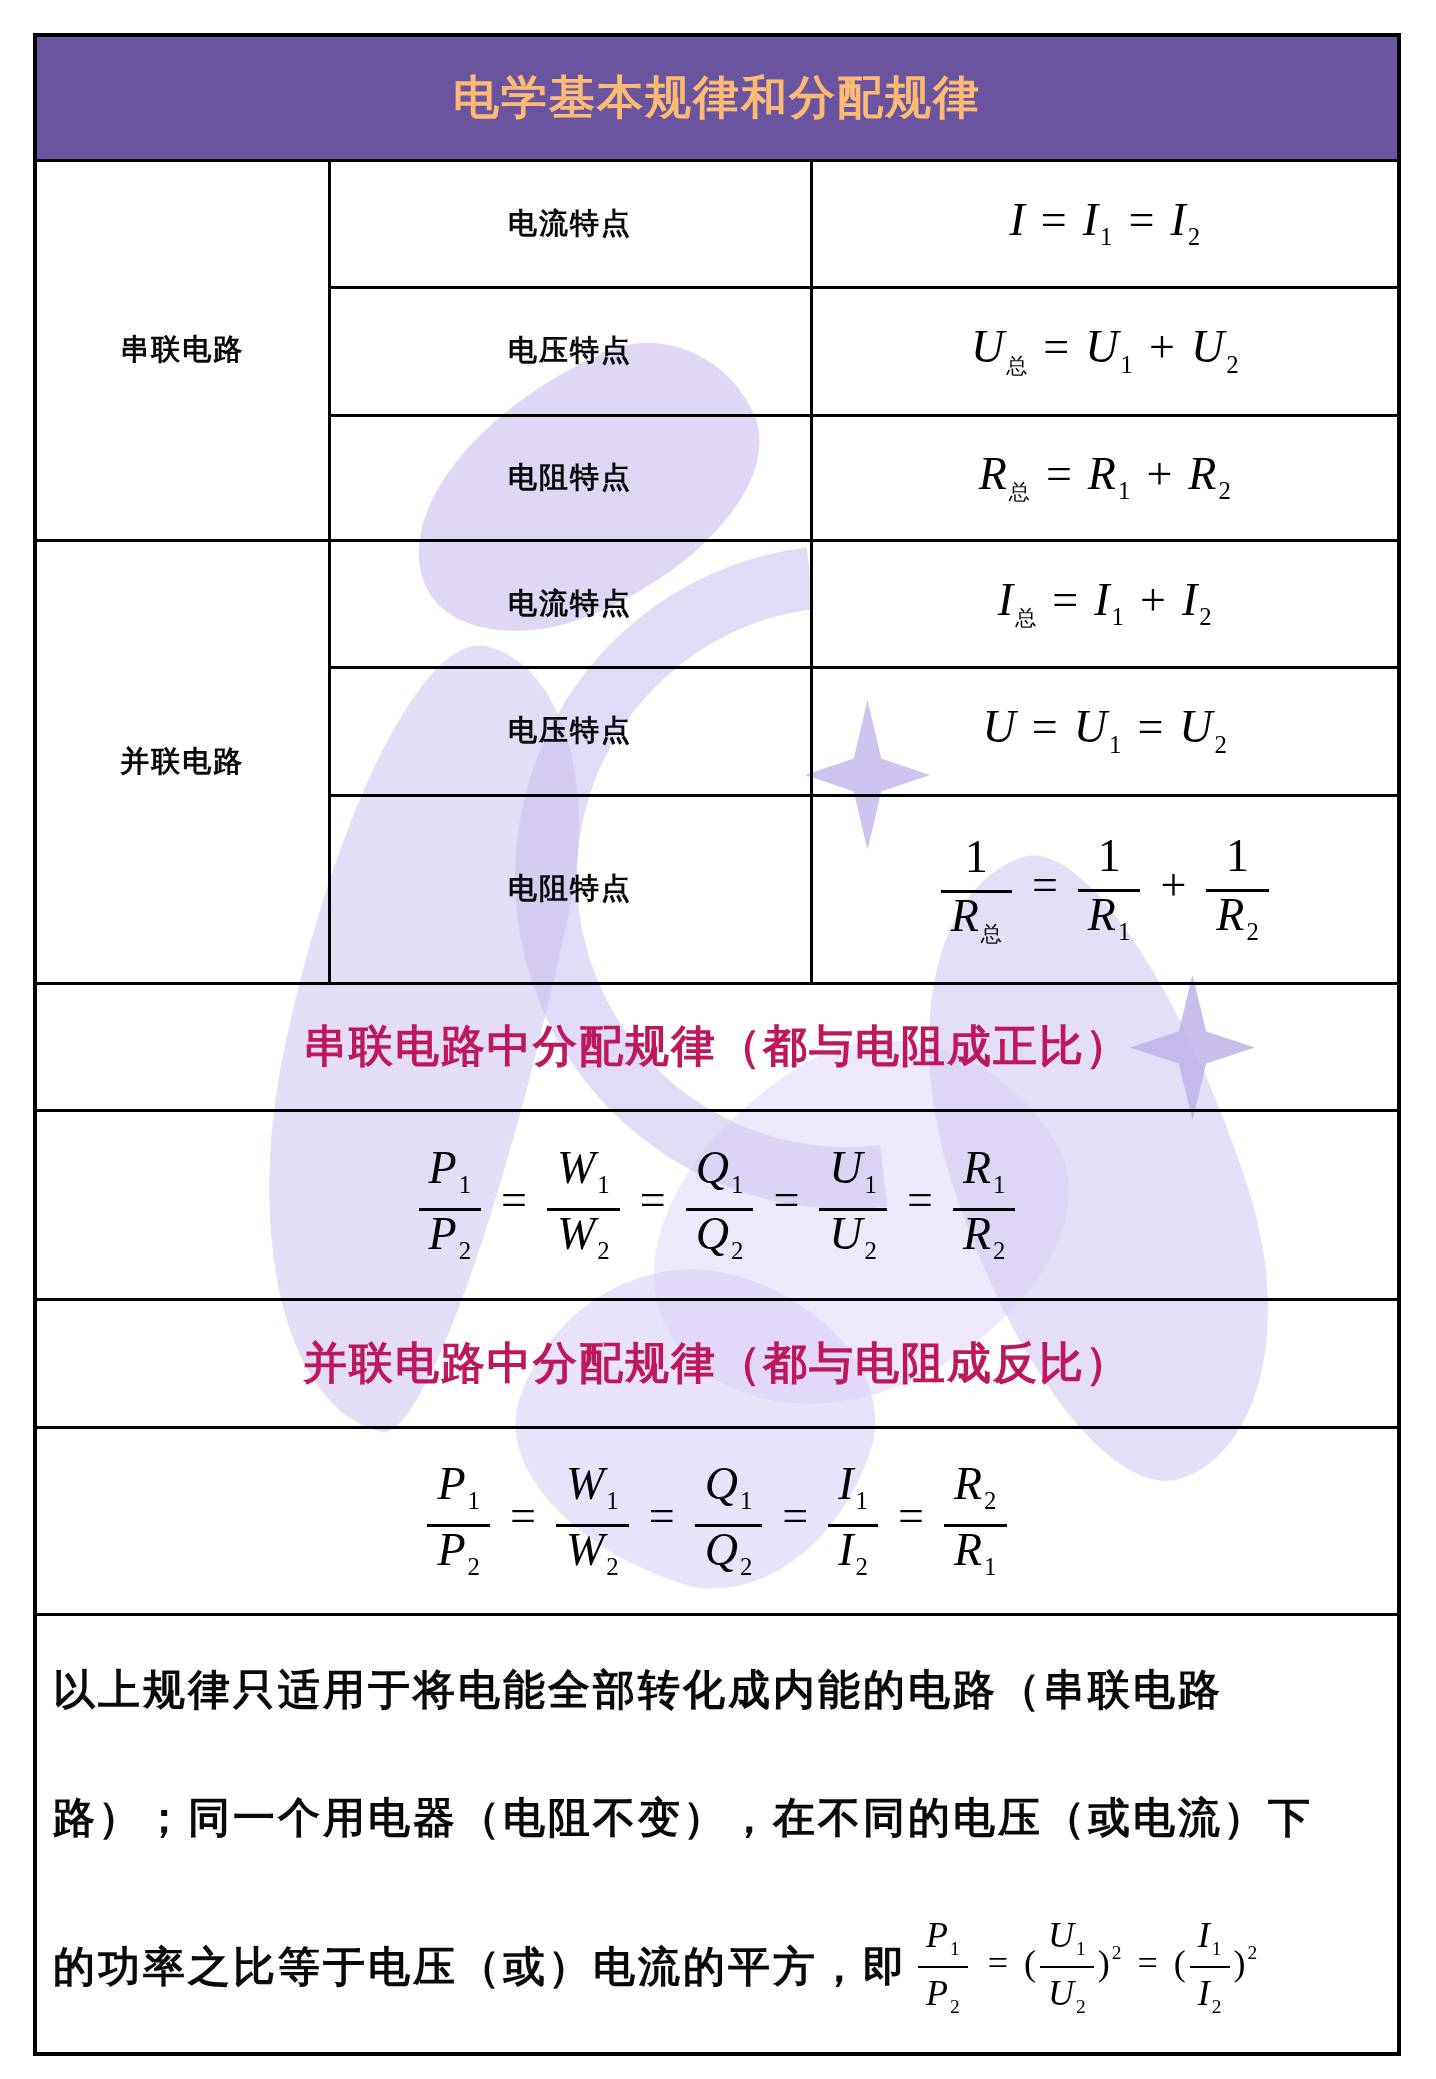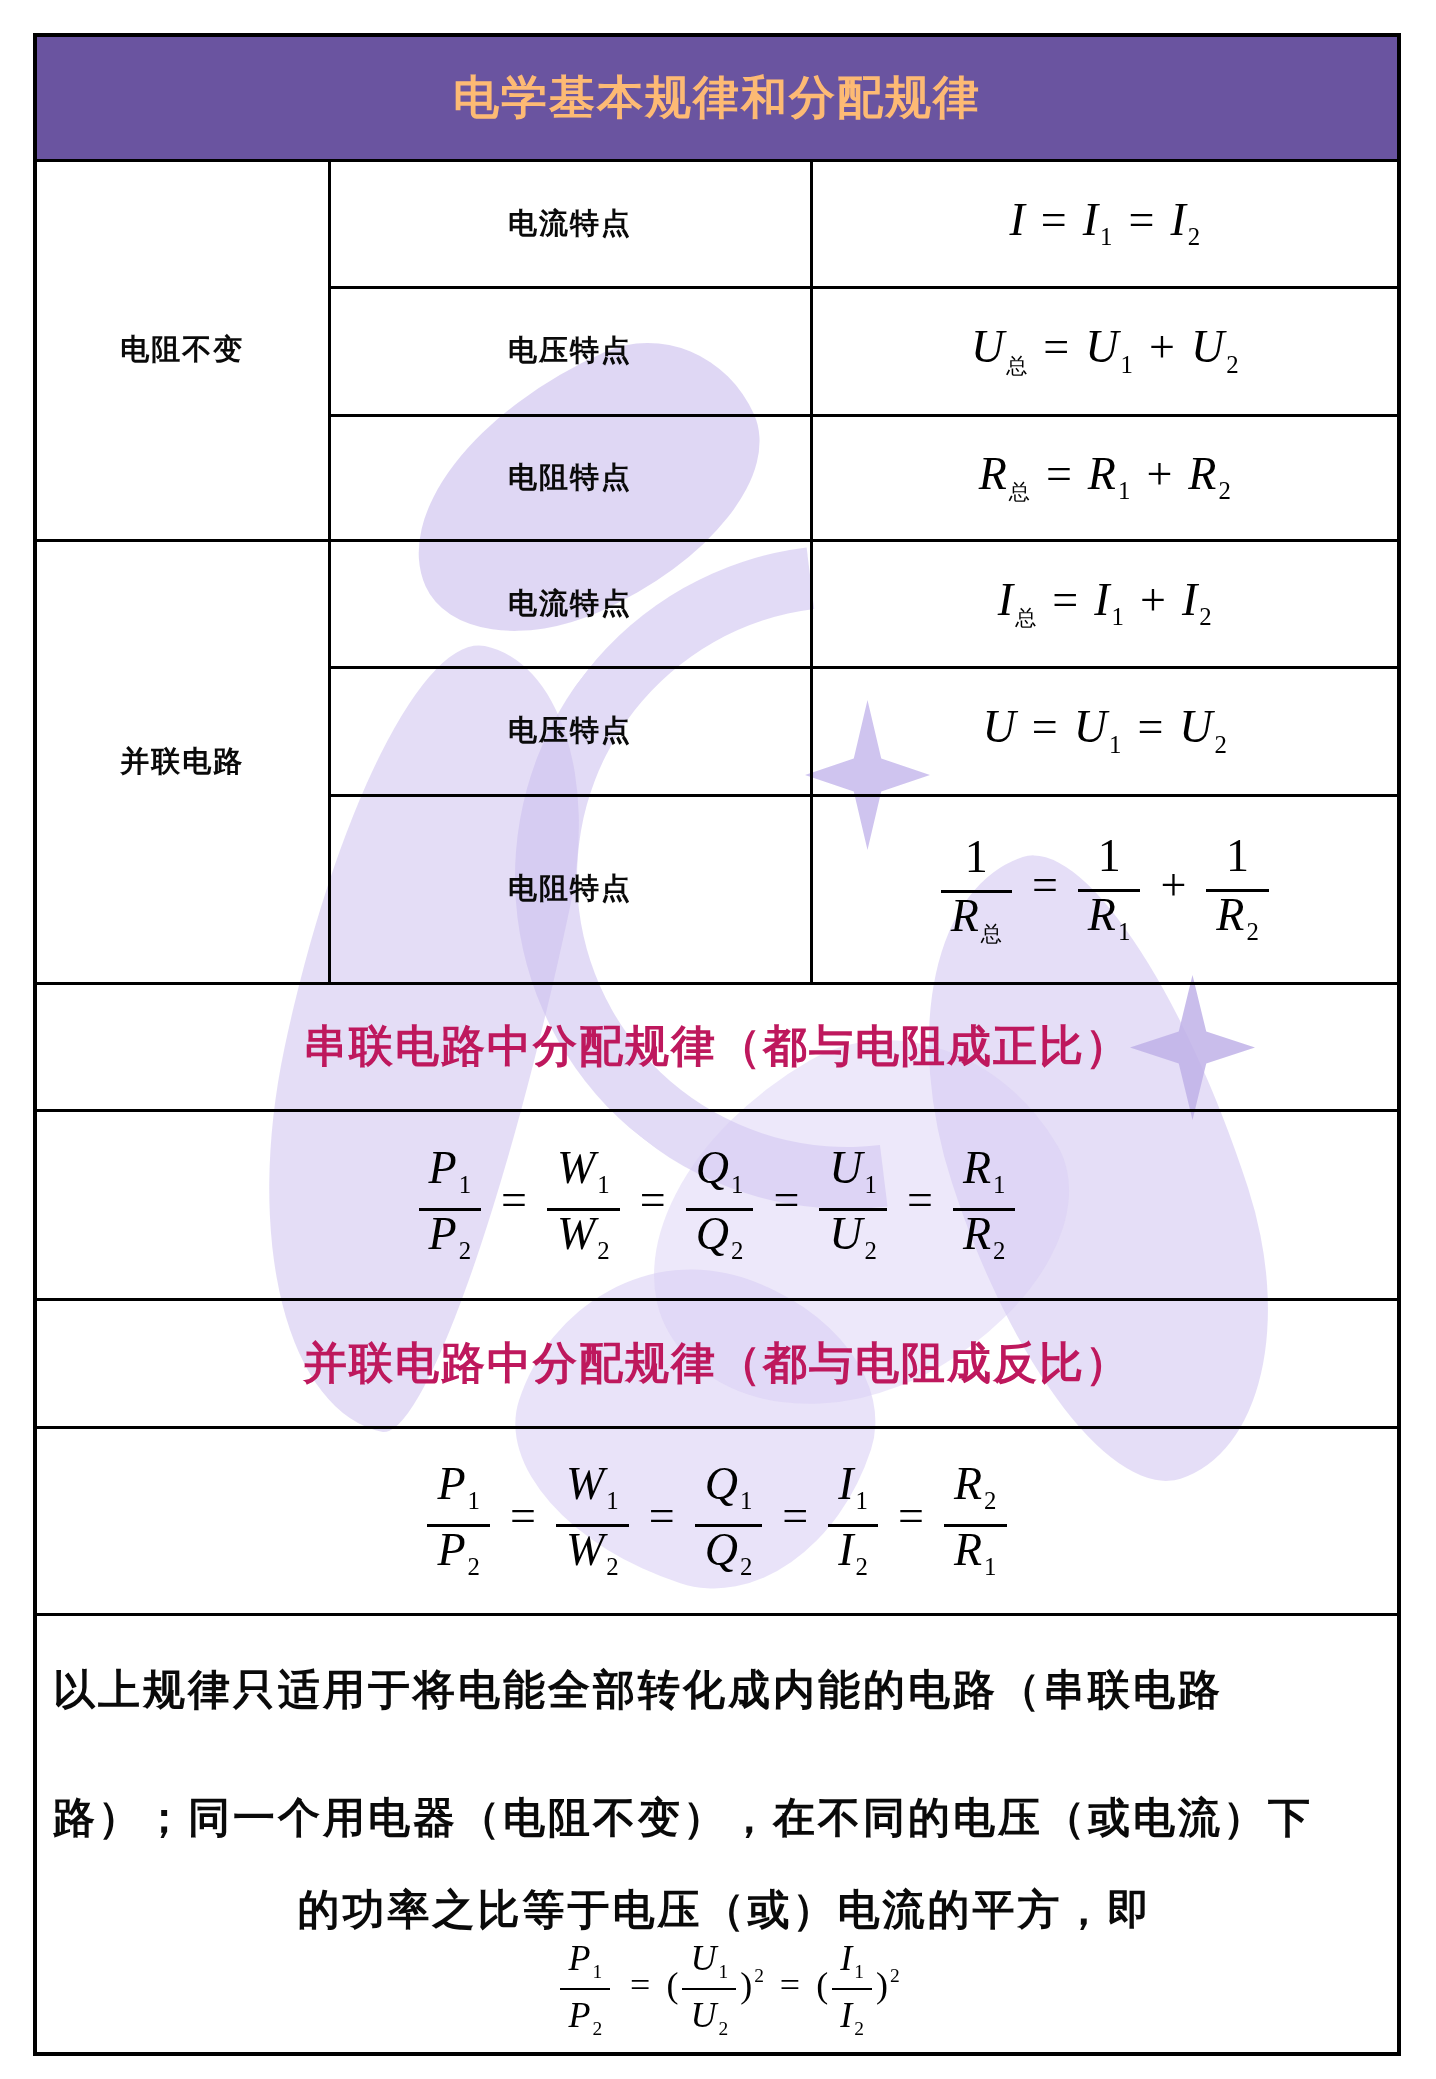--- a/index.html
+++ b/index.html
@@ -51,21 +51,21 @@
   .frac .fd{display:block;padding:0 10px 4px;}
 
   
   td.note-cell{text-align:left;vertical-align:top;}
   .note-line{white-space:nowrap;font-size:42px;font-weight:600;letter-spacing:3px;
              padding-left:16px;color:#0a0a0a;height:128px;display:flex;align-items:center;}
   .note-line.first{margin-top:10px;}
   .note-line .math{font-size:36px;font-weight:400;letter-spacing:0;margin-left:6px;}
   .note-line .frac .fn{padding:2px 8px 7px;border-bottom-width:2px;}
   .note-line .frac .fd{padding:7px 8px 2px;}
-  .note-line.formula-line{height:170px;flex-direction:column;}
+  .note-line.formula-line{height:170px;}
 </style>
 </head>
 <body>
 
 <div class="page">
 
   <div class="wm-layer">
     <div class="wm wm-s1"></div>
     <div class="wm wm-cres"></div>
     <div class="wm wm-s3"></div>
@@ -82,21 +82,21 @@
         <col style="width:482px">
         <col style="width:588px">
     </colgroup>
 
     <tbody>
         <tr style="height:125px">
       <th class="hdr" colspan="3">电学基本规律和分配规律</th>
     </tr>
 
     <tr style="height:127px">
-      <td class="cjk" rowspan="3">电阻不变</td>
+      <td class="cjk" rowspan="3">串联电路</td>
       <td class="cjk">电流特点</td>
       <td class="math"><span class="tok"><span class="mvar">I</span></span><span class="tok mop">=</span><span class="tok"><span class="mvar">I</span><span class="msub">1</span></span><span class="tok mop">=</span><span class="tok"><span class="mvar">I</span><span class="msub">2</span></span></td>
     </tr>
     <tr style="height:128px">
       <td class="cjk">电压特点</td>
       <td class="math"><span class="tok"><span class="mvar">U</span><span class="cjksub">总</span></span><span class="tok mop">=</span><span class="tok"><span class="mvar">U</span><span class="msub">1</span></span><span class="tok mop">+</span><span class="tok"><span class="mvar">U</span><span class="msub">2</span></span></td>
     </tr>
     <tr style="height:125px">
       <td class="cjk">电阻特点</td>
       <td class="math"><span class="tok"><span class="mvar">R</span><span class="cjksub">总</span></span><span class="tok mop">=</span><span class="tok"><span class="mvar">R</span><span class="msub">1</span></span><span class="tok mop">+</span><span class="tok"><span class="mvar">R</span><span class="msub">2</span></span></td>

